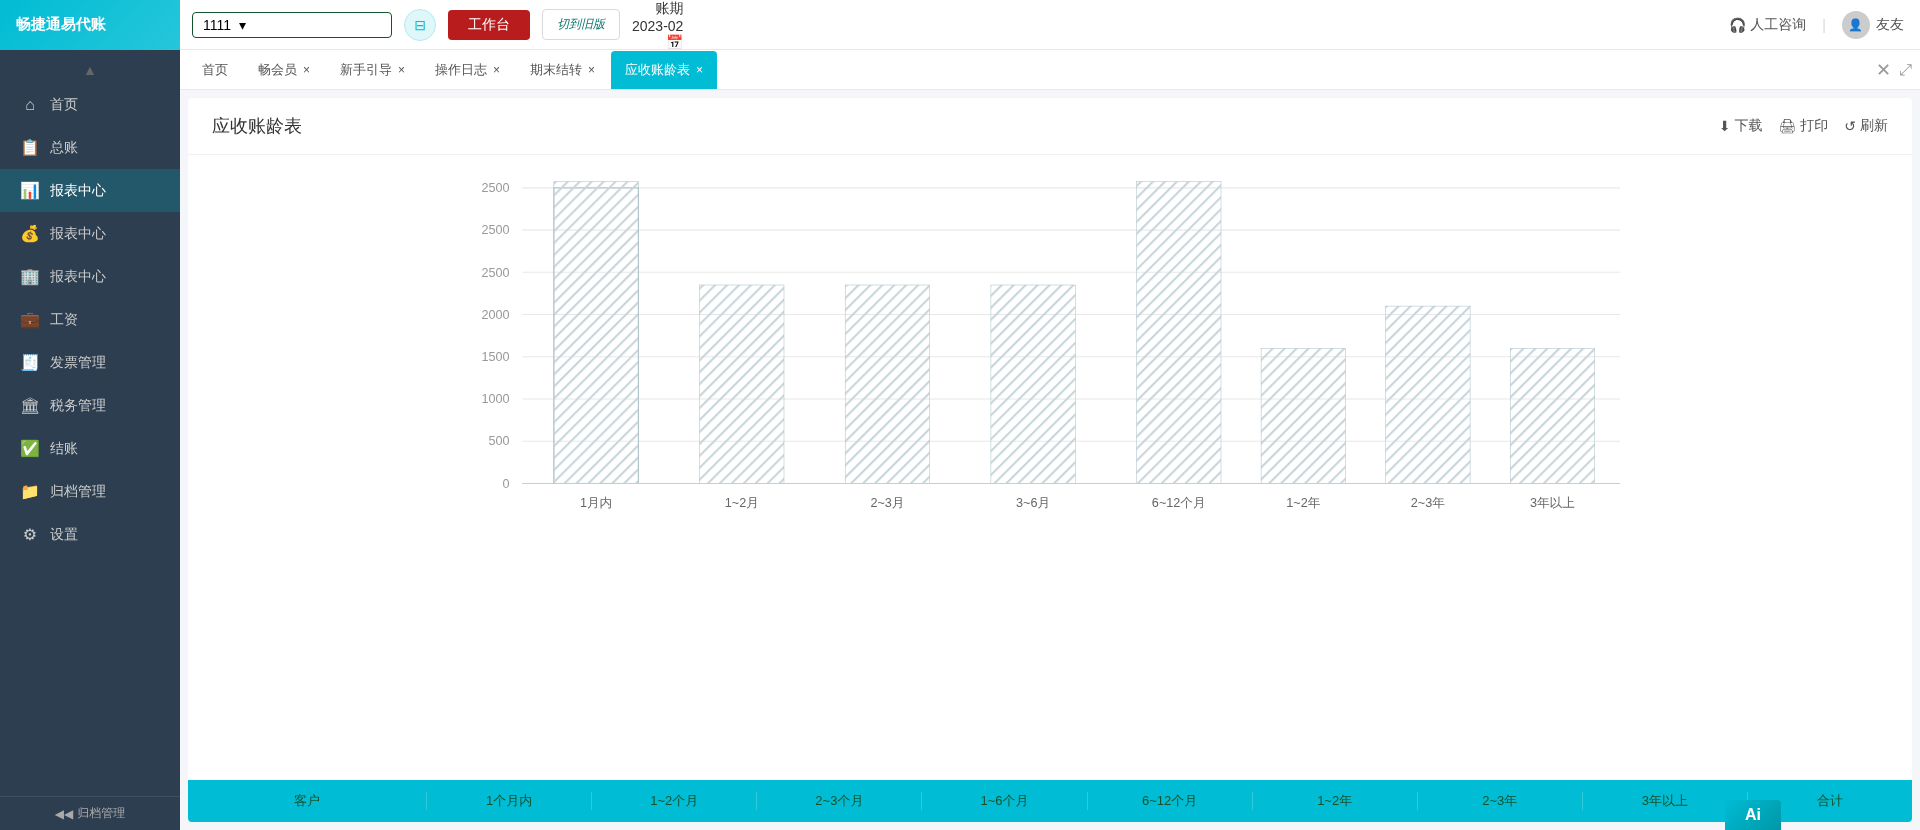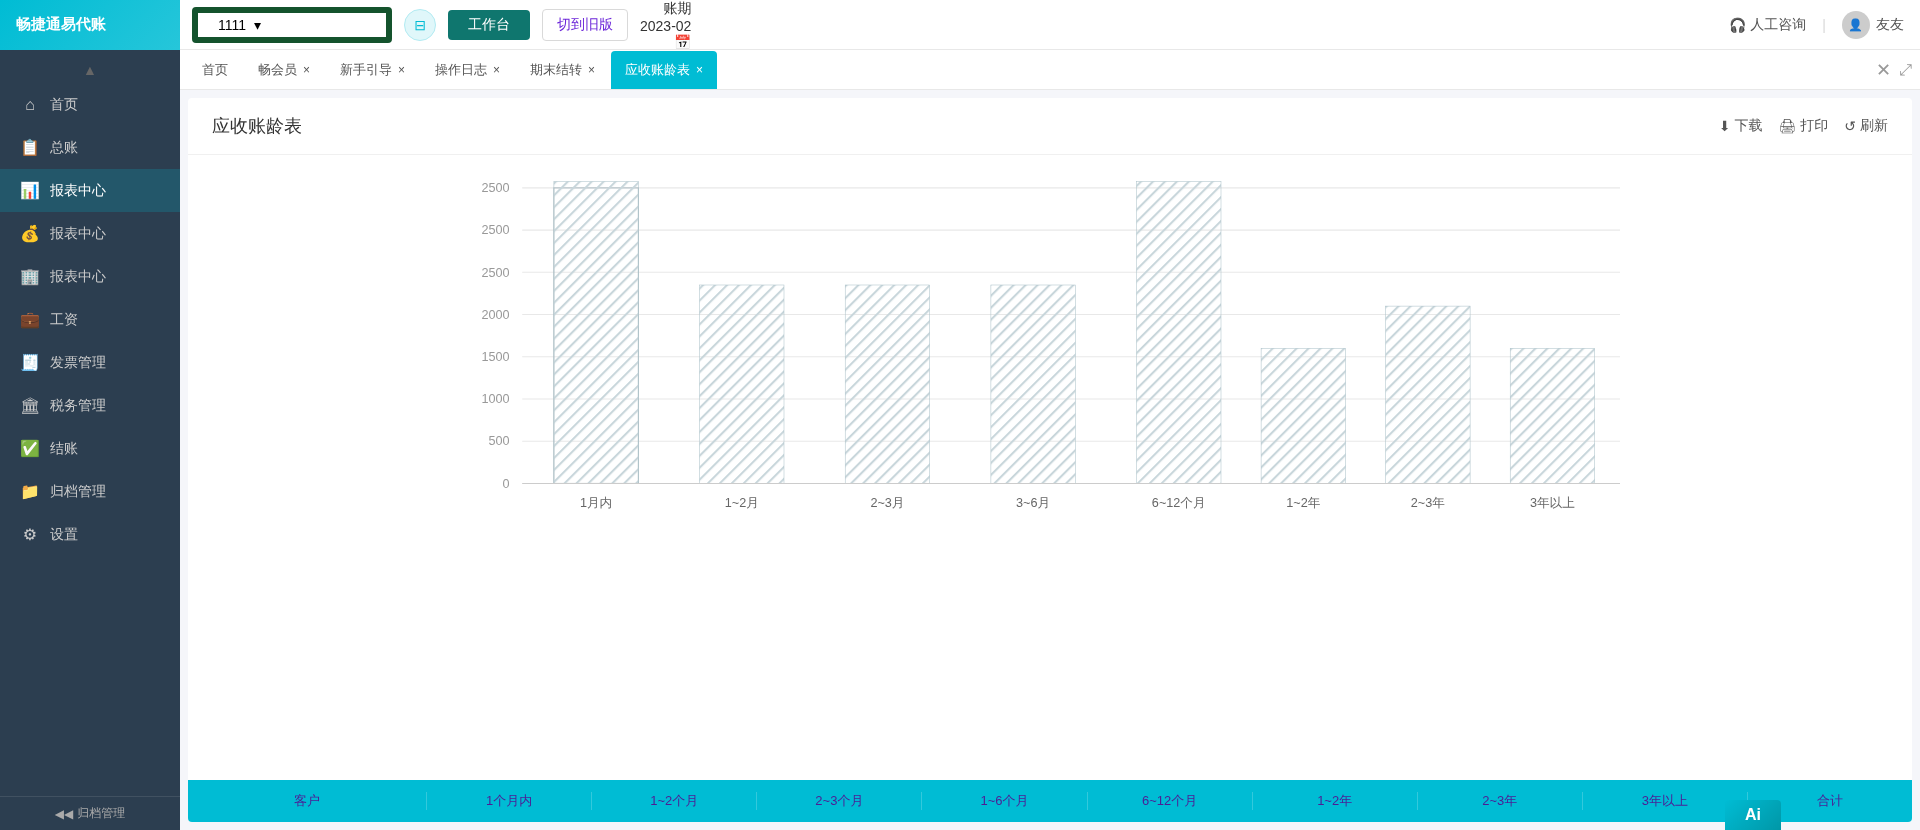--- a/index.html
+++ b/index.html
@@ -23,45 +23,46 @@
       display: flex;
       align-items: center;
       padding: 0 16px;
       flex-shrink: 0;
       margin-left: -16px;
     }
     .logo-text { color: #fff; font-size: 15px; font-weight: bold; }
     .company-selector {
       display: flex;
       align-items: center;
-      border: 6px solid #14532d;
+      border: 1px solid #14532d;
       border-radius: 4px;
-      padding: 4px 20px;
+      padding: 4px 10px;
       min-width: 200px;
       cursor: pointer;
       background: #fff;
       gap: 8px;
     }
     .btn-workbench {
-      background: #0f766e;
+      background: #b91c1c;
       color: #fff;
       border: none;
       border-radius: 4px;
       padding: 6px 20px;
       cursor: pointer;
       font-size: 14px;
     }
     .btn-switch {
       background: #fff;
-      color: #6d28d9;
+      color: #0f766e;
       border: 1px solid #d9d9d9;
       border-radius: 4px;
       padding: 6px 14px;
       cursor: pointer;
-      font-size: 14px;
+      font-size: 12px;
+      font-style: italic;
     }
     .period-area { display: flex; align-items: flex-end; gap: 0; color: #333; flex-direction: column; }
     .header-right { margin-left: auto; display: flex; align-items: center; gap: 16px; color: #555; }
     .service-btn { display: flex; align-items: center; gap: 4px; cursor: pointer; }
     .user-area { display: flex; align-items: center; gap: 6px; cursor: pointer; }
     .avatar-circle { width: 28px; height: 28px; border-radius: 50%; background: #ccc; display: flex; align-items: center; justify-content: center; color: #fff; font-size: 12px; }
 
     
     .main-layout { display: flex; flex: 1; overflow: hidden; }
 
@@ -137,21 +138,21 @@
     .chart-container { flex: 1; padding: 16px 24px 0 24px; min-height: 400px; position: relative; overflow: hidden; }
     .chart-wrap { width: 100%; height: 380px; position: relative; }
 
     
     .chart-svg { width: 100%; height: 100%; }
 
     
     .table-header {
       display: flex;
       background: #00bcd4;
-      color: #4c1d95;
+      color: #14532d;
       height: 42px;
       align-items: center;
       flex-shrink: 0;
     }
     .th-cell {
       flex: 1;
       text-align: center;
       font-size: 13px;
       padding: 0 8px;
       border-right: 1px solid rgba(255,255,255,0.2);

